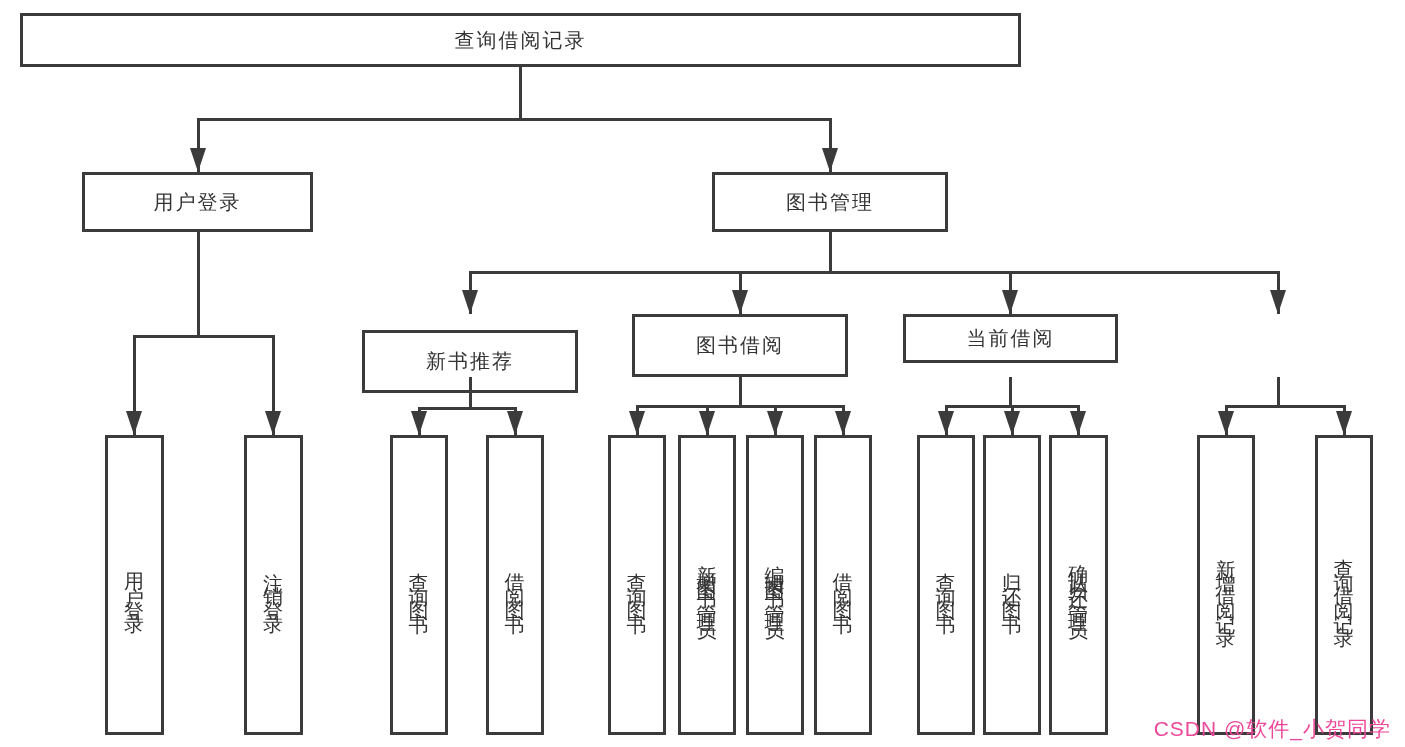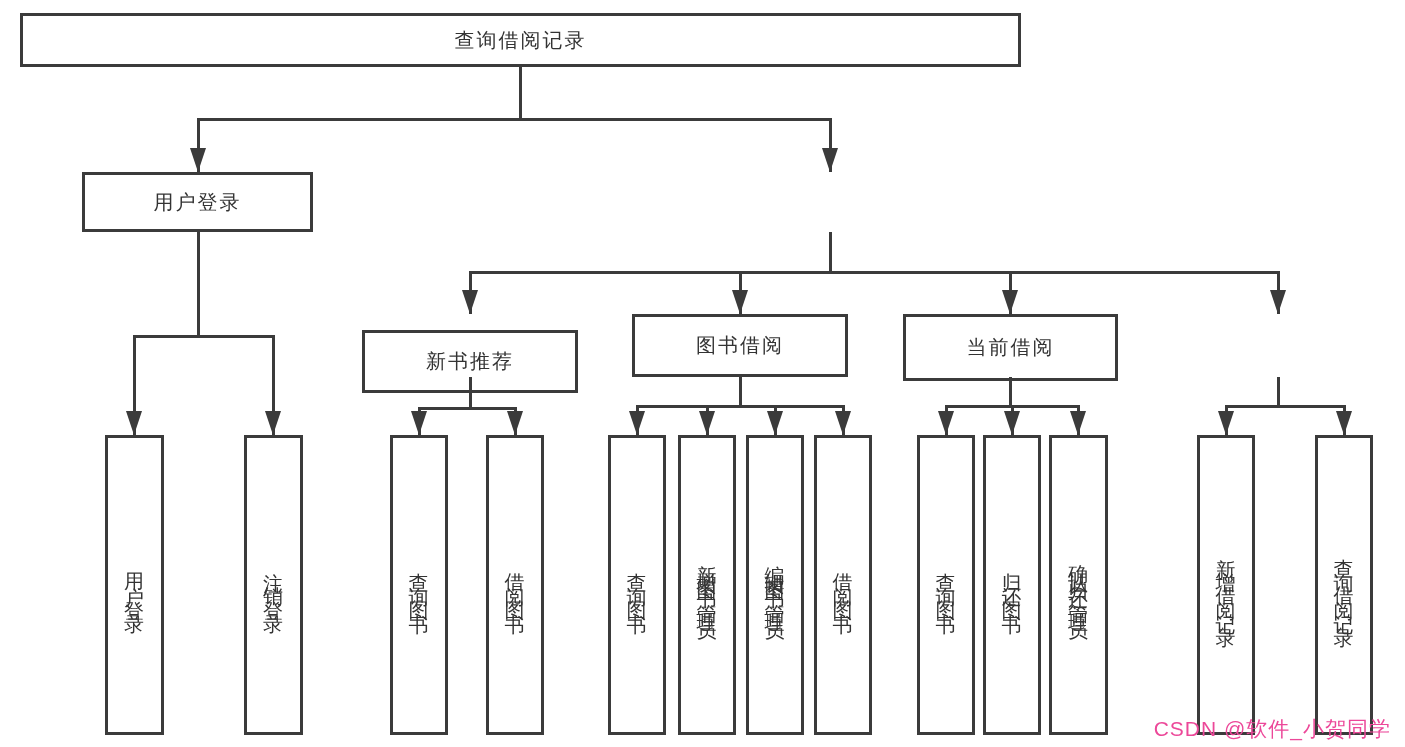--- a/index.html
+++ b/index.html
@@ -35,28 +35,31 @@
 
 <div class="canvas">
 
   <div class="box root" style="left:20px;top:13px;width:1001px;height:54px;">
     <span class="hlabel">查询借阅记录</span>
   </div>
 
   <div class="box" style="left:82px;top:172px;width:231px;height:60px;">
     <span class="hlabel">用户登录</span>
   </div>
+  <div class="box" style="left:712px;top:172px;width:236px;height:60px;">
+    <span class="hlabel">图书管理</span>
+  </div>
 
   <div class="box" style="left:362px;top:330px;width:216px;height:63px;">
     <span class="hlabel">新书推荐</span>
   </div>
   <div class="box" style="left:632px;top:314px;width:216px;height:63px;">
     <span class="hlabel">图书借阅</span>
   </div>
-  <div class="box" style="left:903px;top:314px;width:215px;height:67px;">
+  <div class="box" style="left:903px;top:314px;width:215px;height:49px;">
     <span class="hlabel">当前借阅</span>
   </div>
 
   <div class="box leaf" style="left:105px;top:435px;width:59px;height:300px;">
     <span class="vlabel">用户登录</span>
   </div>
   <div class="box leaf" style="left:244px;top:435px;width:59px;height:300px;">
     <span class="vlabel">注销登录</span>
   </div>
   <div class="box leaf" style="left:390px;top:435px;width:58px;height:300px;">

